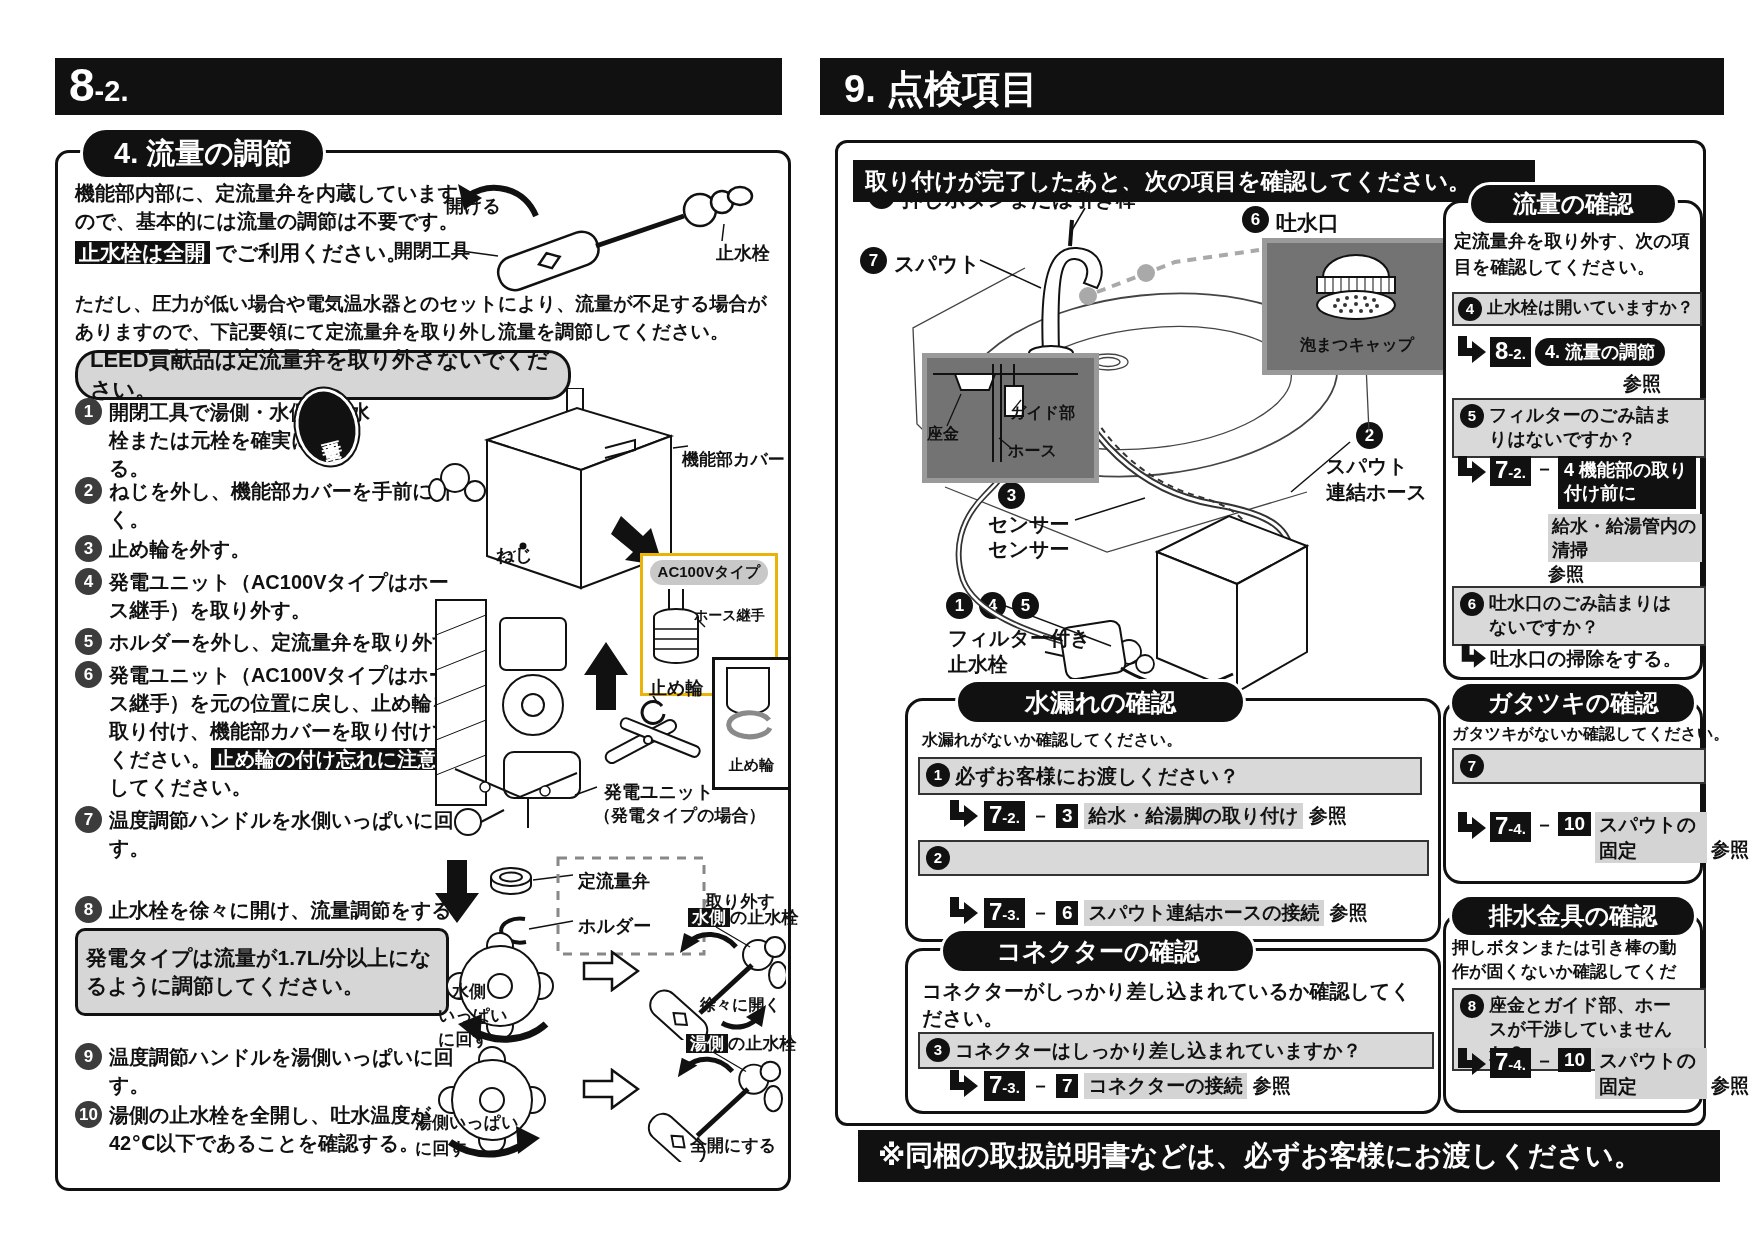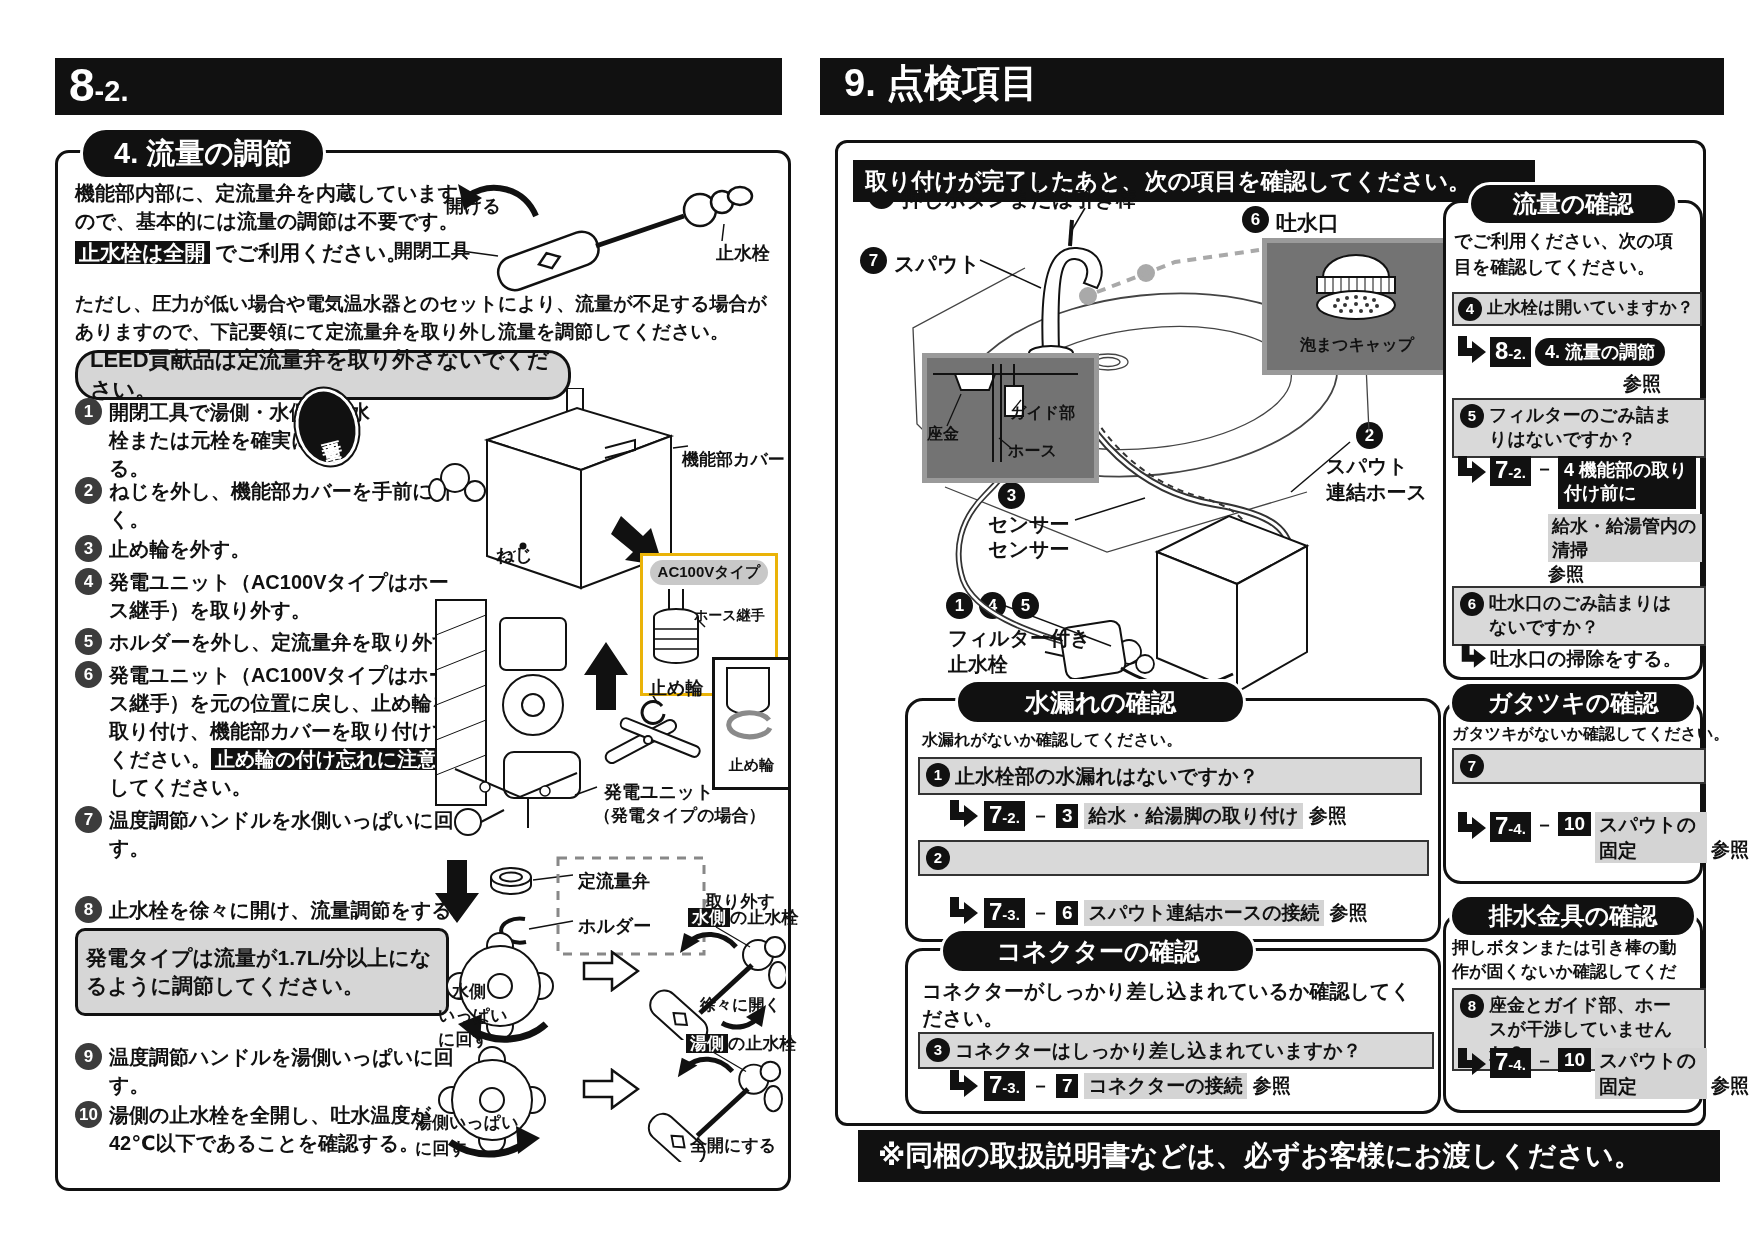--- a/index.html
+++ b/index.html
@@ -289,21 +289,21 @@
   </g>
   <path d="M98,22 C84,6 62,6 50,18" fill="none" stroke="#111" stroke-width="5"></path>
   <polygon points="42,28 46,8 62,16" fill="#111"></polygon>
   <line x1="78" y1="2" x2="112" y2="22" stroke="#111" stroke-width="1.2"></line>
 </svg>
 <div class="lbl" style="left:686px;top:1034px;font-size:17px">
   <span class="inv">湯側</span><span>の止水栓</span>
 </div>
 <div class="lbl" style="left:690px;top:1136px;font-size:17px">全開にする</div>
 
-<div class="a hdr" style="left:820px;top:58px;width:880px;height:57px;padding-left:24px;align-items:flex-start">
+<div class="a hdr" style="left:820px;top:58px;width:880px;height:57px;padding-left:24px;align-items:flex-end">
   <span class="b" style="font-size:38px">9. 点検項目</span>
 </div>
 
 <div class="a box" style="left:835px;top:140px;width:865px;height:980px;border-radius:12px"></div>
 <div class="a" style="left:853px;top:160px;width:670px;height:42px;background:#111;color:#fff;display:flex;
      align-items:center;padding-left:12px;font-size:23px;font-weight:bold;z-index:2">取り付けが完了したあと、次の項目を確認してください。</div>
 
 <svg class="a" style="left:845px;top:200px" width="600" height="498" viewBox="0 0 600 498">
   <g stroke="#444" fill="none" stroke-width="1.3">
     <polyline points="120,272 72,224 68,128 180,68"></polyline>
@@ -416,21 +416,21 @@
 
 <span class="cn a" style="left:1356px;top:422px">2</span>
 <div class="lbl" style="left:1326px;top:454px;font-size:20px">スパウト</div>
 <div class="lbl" style="left:1326px;top:480px;font-size:20px">連結ホース</div>
 
 <div class="a box" style="left:905px;top:698px;width:530px;height:238px;border-radius:18px;z-index:2"></div>
 <div class="a pill" style="left:955px;top:679px;width:285px;height:40px;font-size:25px">水漏れの確認</div>
 <div class="lbl" style="left:922px;top:730px;font-size:16px">水漏れがないか確認してください。</div>
 <div class="a q" style="left:918px;top:757px;width:488px;font-size:20px;z-index:3">
   <span class="cn sm">1</span>
-  <span>止水栓部の水漏れはないですか？</span>
+  <span>必ずお客様にお渡しください？</span>
 </div>
 <div class="a ref" style="left:948px;top:800px;z-index:3">
   <span class="arricon"><svg style="position:static" width="30" height="27" viewBox="0 0 30 27">
         <path d="M2 0 h9 v12 h5 v-7 l14 11 -14 11 v-7 h-14 z" fill="#111"></path>
       </svg></span>
   <span class="sec">
       <span class="bg">7</span>
       <span class="smm">-2.</span>
     </span>
   <span>－</span>
@@ -471,21 +471,21 @@
       <span class="smm">-3.</span>
     </span>
   <span>－</span>
   <span class="sq">7</span>
   <span class="gb">コネクターの接続</span>
   <span>参照</span>
 </div>
 
 <div class="a box" style="left:1443px;top:200px;width:254px;height:474px;border-radius:18px;z-index:2"></div>
 <div class="a pill" style="left:1468px;top:182px;width:204px;height:38px;font-size:24px">流量の確認</div>
-<div class="lbl" style="left:1454px;top:228px;width:236px;font-size:18px;white-space:normal;z-index:3;line-height:1.45">でご利用ください、次の項目を確認してください。</div>
+<div class="lbl" style="left:1454px;top:228px;width:236px;font-size:18px;white-space:normal;z-index:3;line-height:1.45">定流量弁を取り外す、次の項目を確認してください。</div>
 <div class="a q" style="left:1452px;top:292px;width:238px;font-size:17px;z-index:3;padding:3px 4px">
   <span class="cn sm">4</span>
   <span>止水栓は開いていますか？</span>
 </div>
 <div class="a" style="left:1456px;top:336px;width:235px;z-index:3">
   <div class="ref" style="gap:4px">
     <span class="arricon"><svg style="position:static" width="30" height="27" viewBox="0 0 30 27">
           <path d="M2 0 h9 v12 h5 v-7 l14 11 -14 11 v-7 h-14 z" fill="#111"></path>
         </svg></span>
     <span class="sec">

